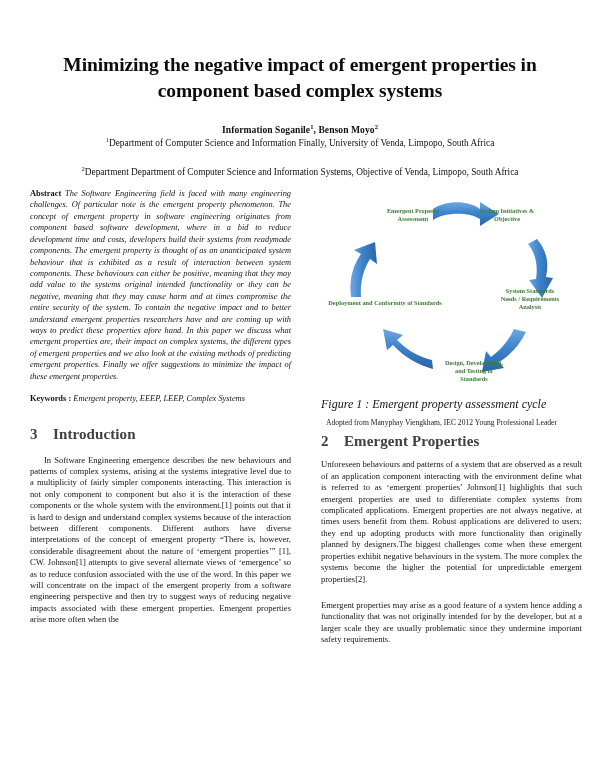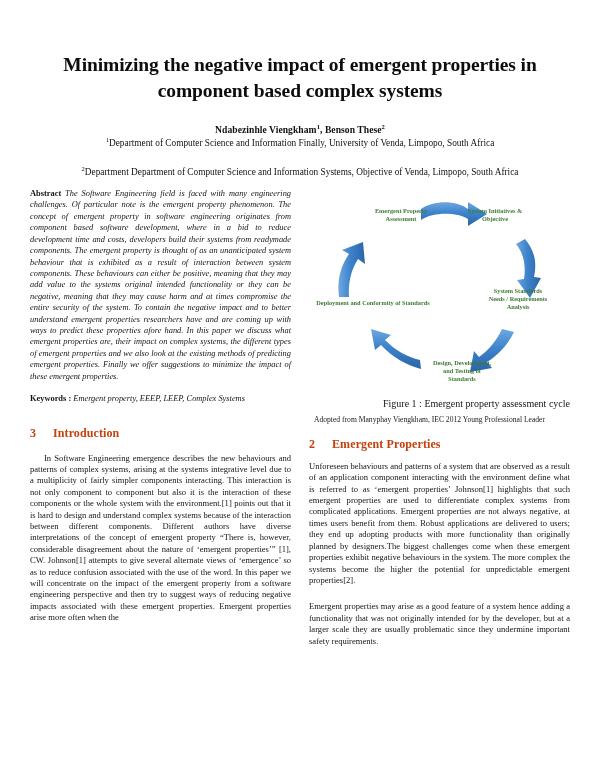--- a/index.html
+++ b/index.html
@@ -57,21 +57,21 @@
     line-height: 0;
   }
 
   
   .columns {
     position: absolute;
     top: 188px;
     left: 0;
     width: 600px;
     display: flex;
-    gap: 18px;
+    gap: 30px;
     padding: 0 30px;
     box-sizing: border-box;
   }
   .col {
     width: 261px;
     flex: 0 0 261px;
   }
 
   p {
     margin: 0;
@@ -96,32 +96,32 @@
     font-size: 8.4px;
     line-height: 1.36;
     text-align: justify;
   }
   .keywords .lead {
     font-style: normal;
     font-weight: bold;
   }
 
   h2.section {
-    font-size: 12px;
+    font-size: 15px;
     font-weight: bold;
     margin: 21px 0 9px 0;
     letter-spacing: 0.1px;
-    color: #c2410c;
+    color: #404040;
   }
   h2.section .num {
     display: inline-block;
     min-width: 23px;
   }
   h2.section.tight {
-    margin: 12px 0 9px 0;
+    margin: 6px 0 9px 0;
   }
   .indent {
     text-indent: 14px;
     margin-top: 12px;
   }
   .body-p + .body-p {
     margin-top: 15px;
   }
 
   
@@ -145,44 +145,45 @@
     font-family: "Liberation Serif", "DejaVu Serif", serif;
     font-weight: bold;
   }
   .lbl-emergent   { left: 62px;  top: 8px;   width: 60px; }
   .lbl-system-init{ left: 156px; top: 8px;   width: 60px; }
   .lbl-system-std { left: 178px; top: 88px;  width: 62px; }
   .lbl-design     { left: 122px; top: 160px; width: 62px; }
   .lbl-deploy     { left: 6px;   top: 100px; width: 116px; }
 
   .fig-caption {
-    font-size: 10px;
+    font-size: 12px;
+    font-style: italic;
     line-height: 1.3;
     margin: 0;
-    text-align: right;
+    text-align: left;
     color: #141414;
   }
   .fig-source {
     font-size: 7.6px;
     line-height: 1.3;
     margin: 5px;
     text-align: justify;
     color: #1a1a1a;
   }
 </style>
 </head>
 <body>
 
 <div class="page">
 
   <div class="title-block">
     <h1 class="paper-title">Minimizing the negative impact of emergent properties in component based complex systems</h1>
 
     <div class="authors">
-      <span>Ndabezinhle Viengkham</span><sup>1</sup><span>, Benson These</span><sup>2</sup>
+      <span>Information Soganile</span><sup>1</sup><span>, Benson Moyo</span><sup>2</sup>
     </div>
 
     <div class="affil">
       <sup>1</sup><span>Department of Computer Science and Information Finally, University of Venda, Limpopo, South Africa</span>
     </div>
 
     <div class="affil second">
       <sup>2</sup><span>Department Department of Computer Science and Information Systems, Objective of Venda, Limpopo, South Africa</span>
     </div>
   </div>

